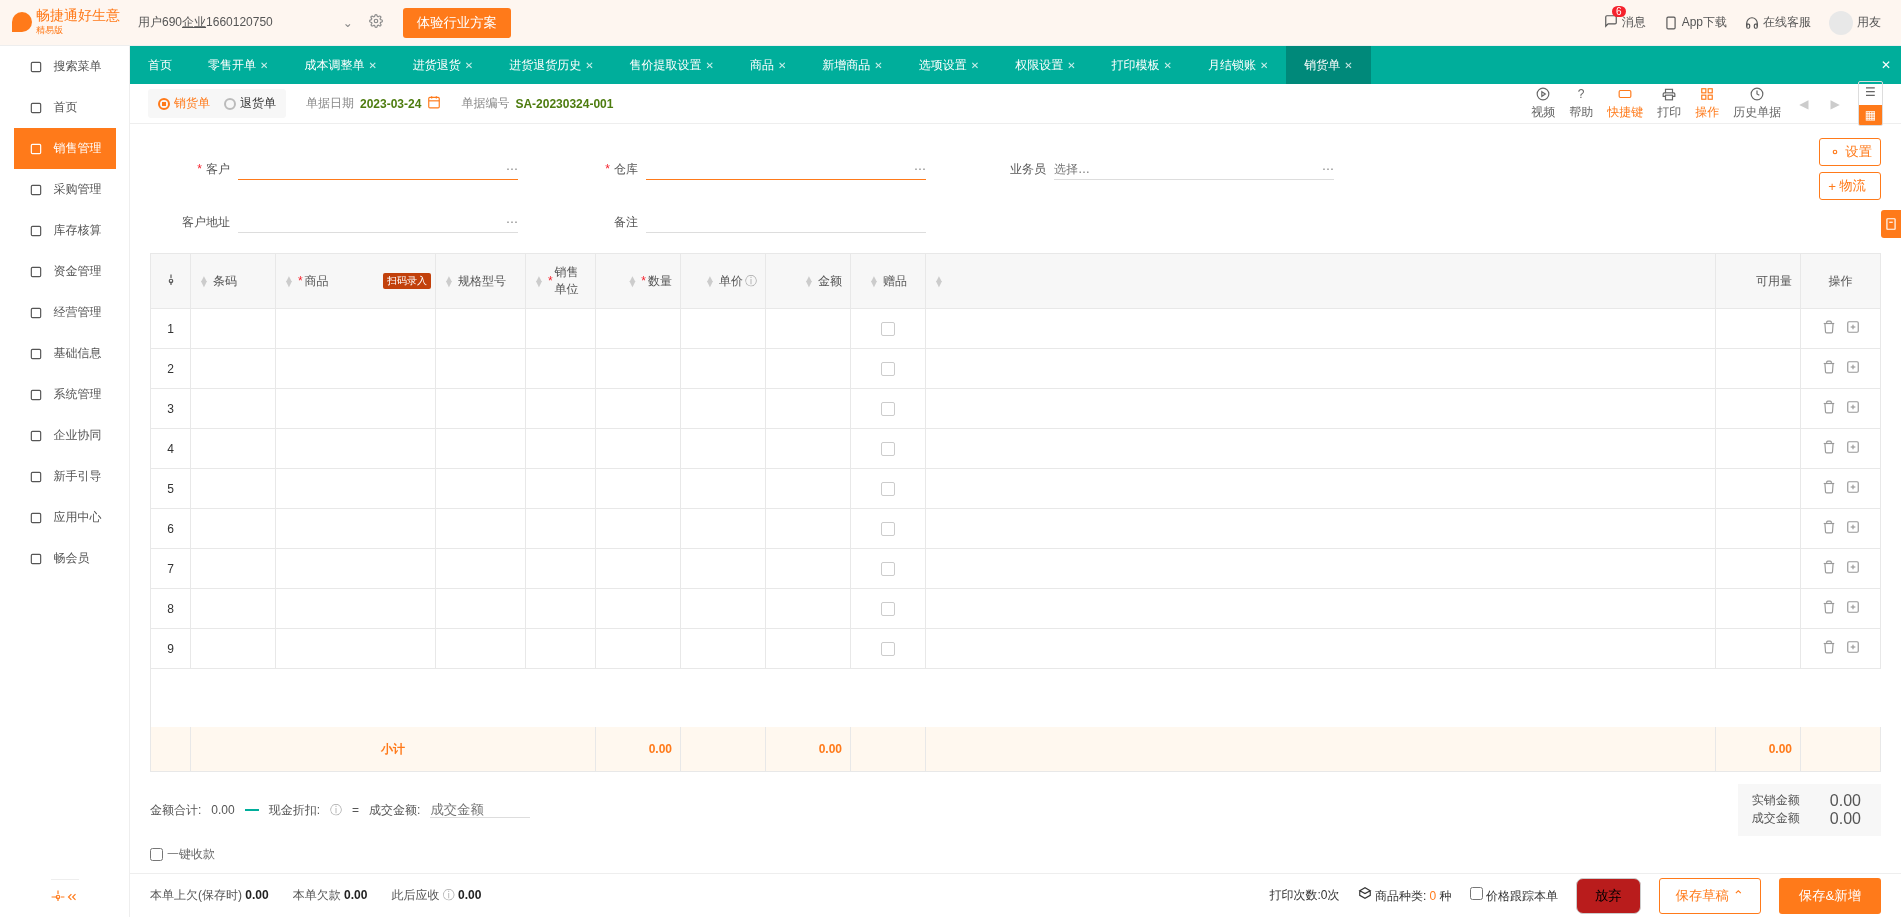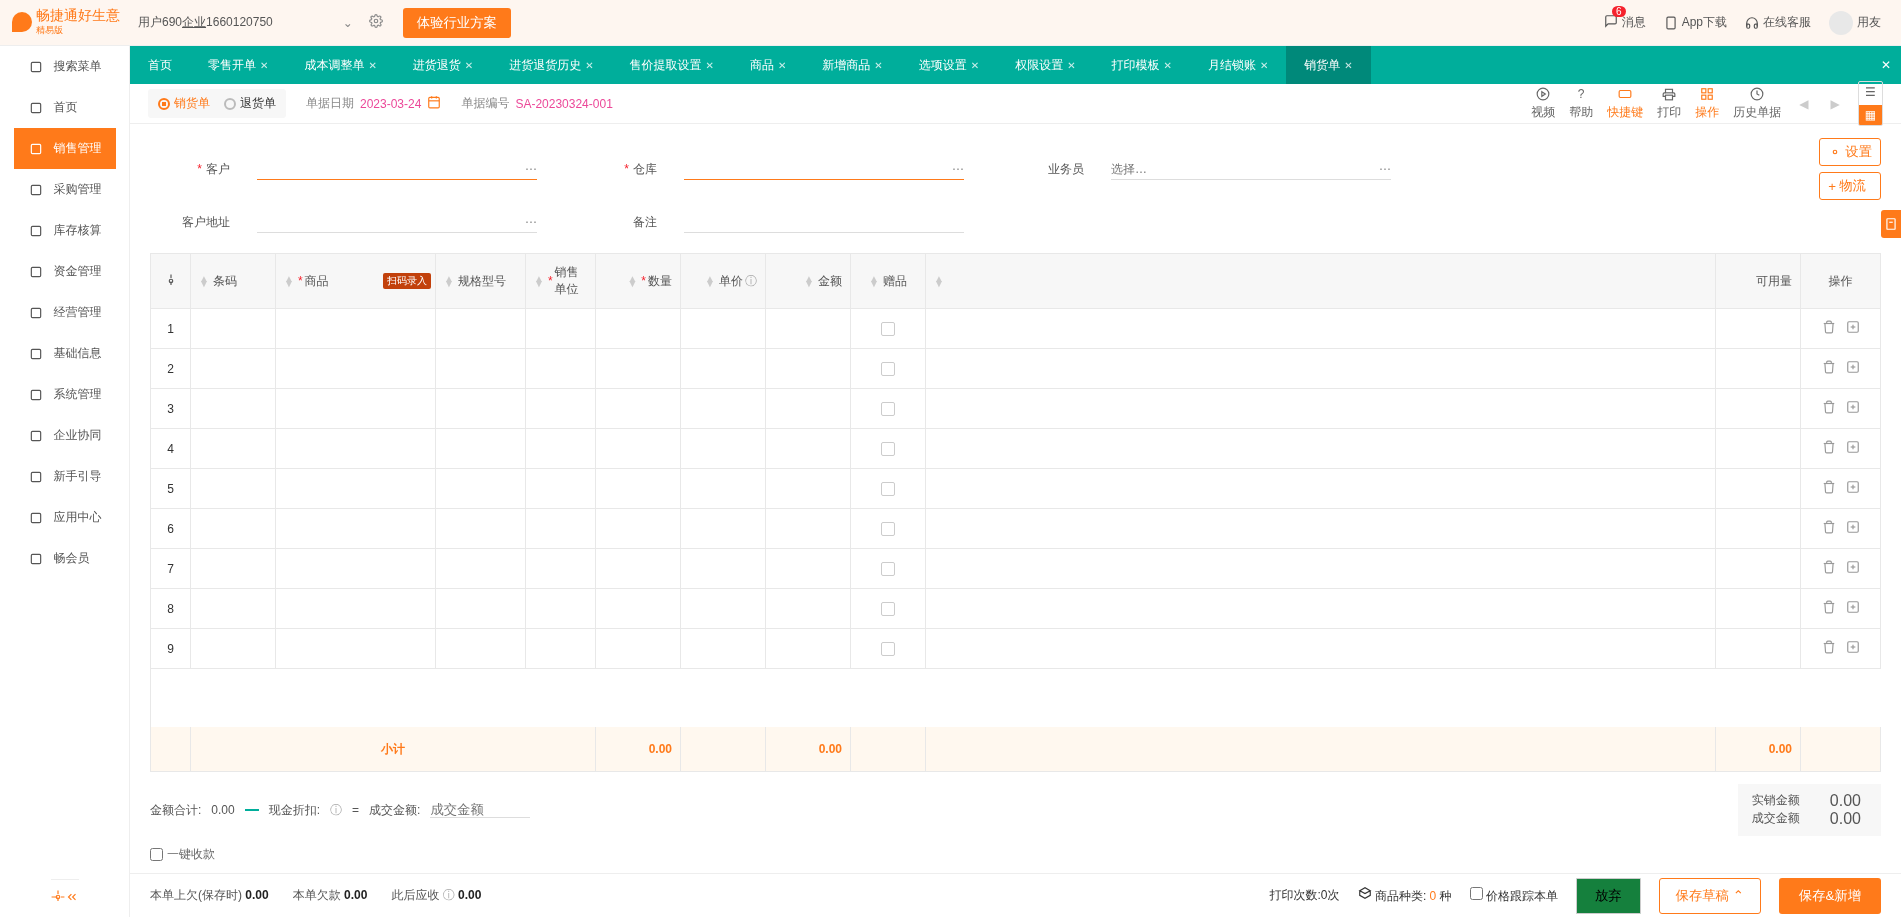--- a/index.html
+++ b/index.html
@@ -44,33 +44,33 @@
   .content-wrap { flex: 1; display: flex; flex-direction: column; min-width: 0; background: #fff; }
   
   
   .chead { display: flex; align-items: center; height: 40px; padding: 0 18px; border-bottom: 1px solid #eee; }
   .radio-group { display: flex; align-items: center; gap: 14px; background: #f7f7f7; padding: 6px 10px; border-radius: 3px; }
   .radio-item { display: flex; align-items: center; gap: 4px; cursor: pointer; }
   .radio-dot { width: 12px; height: 12px; border-radius: 50%; border: 2px solid #bbb; display: inline-block; }
   .radio-item.active .radio-dot { border-color: #ff7a1a; background: radial-gradient(#ff7a1a 40%, transparent 45%); }
   .radio-item.active { color: #ff7a1a; }
   .chead .meta { margin-left: 20px; color: #888; display: flex; align-items: center; gap: 6px; }
-  .chead .meta .val { color: #ec4899; }
+  .chead .meta .val { color: #4d7c0f; font-weight: bold; }
   .chead-actions { margin-left: auto; display: flex; align-items: center; gap: 14px; color: #666; }
   .chead-actions > span { cursor: pointer; display: inline-flex; align-items: center; gap: 3px; flex-direction: column; }
   .chead-actions .orange { color: #ff7a1a; }
   .viewtoggle { display: inline-flex; border: 1px solid #ddd; border-radius: 2px; overflow: hidden; }
   .viewtoggle > span { padding: 3px 6px; }
   .viewtoggle > span.active { background: #ff7a1a; color: #fff; }
   .arrow-btn { color: #ccc; padding: 0 4px; }
 
   
   .form-area { padding: 14px 20px 8px; }
   .form-row { display: flex; gap: 40px; margin-bottom: 12px; align-items: center; }
-  .form-item { display: flex; align-items: center; gap: 19px; }
+  .form-item { display: flex; align-items: center; }
   .form-item .lbl { width: 80px; text-align: right; margin-right: 8px; color: #555; }
   .form-item .lbl .req { color: #f5222d; margin-right: 4px; }
   .form-item .fld { width: 280px; border-bottom: 1px solid #ddd; padding: 3px 0; display: flex; align-items: center; }
   .form-item .fld.req { border-bottom-color: #ff7a1a; }
   .form-item .fld input { border: none; outline: none; flex: 1; font-size: 12px; }
   .form-item .fld .more { color: #888; cursor: pointer; }
   .right-btns { margin-left: auto; display: flex; flex-direction: column; gap: 6px; }
   .right-btns button { border: 1px solid #ff7a1a; background: #fff; color: #ff7a1a; padding: 4px 8px; border-radius: 3px; cursor: pointer; display: flex; align-items: center; gap: 3px; }
 
   
@@ -112,21 +112,21 @@
   .summary-box .val { font-size: 16px; }
   .collect-row { padding: 4px 20px 10px; }
   .collect-row label { display: flex; align-items: center; gap: 4px; color: #666; }
 
   
   .bottombar { display: flex; align-items: center; height: 44px; border-top: 1px solid #eee; padding: 0 20px; gap: 24px; }
   .bottombar .kv { color: #555; }
   .bottombar .kv b { font-weight: bold; color: #222; }
   .bottombar-right { margin-left: auto; display: flex; align-items: center; gap: 18px; }
   .bottombar-right .orange { color: #ff7a1a; }
-  .btn-outline { border: 1px solid #ccc; background: #15803d; padding: 8px 18px; border-radius: 1px; cursor: pointer; }
+  .btn-outline { border: 1px solid #ccc; background: #b91c1c; padding: 8px 18px; border-radius: 7px; cursor: pointer; }
   .btn-draft { border: 1px solid #ff7a1a; background: #fff; color: #ff7a1a; padding: 8px 16px; border-radius: 3px; cursor: pointer; }
   .btn-primary { background: #ff7a1a; color: #fff; border: none; padding: 9px 20px; border-radius: 3px; cursor: pointer; }
   
   .side-tab { position: fixed; right: 0; top: 210px; width: 20px; height: 28px; background: #ff7a1a; color: #fff; display: flex; align-items: center; justify-content: center; border-radius: 3px 0 0 3px; cursor: pointer; }
 
   svg { width: 14px; height: 14px; }
 </style>
 </head>
 <body>
 

